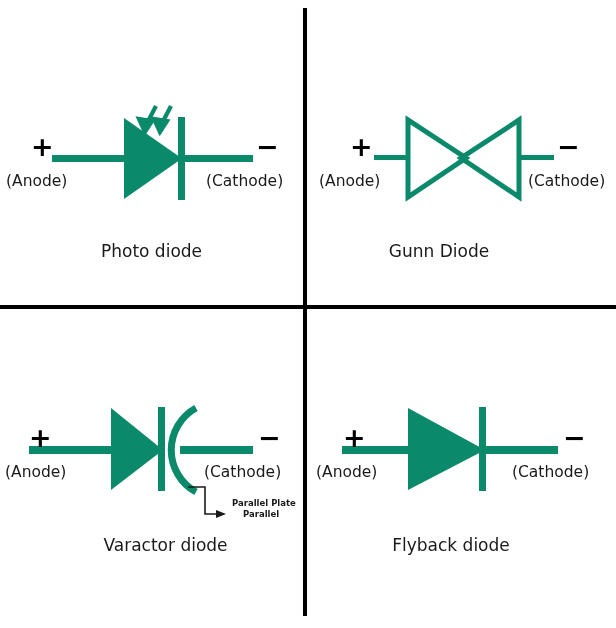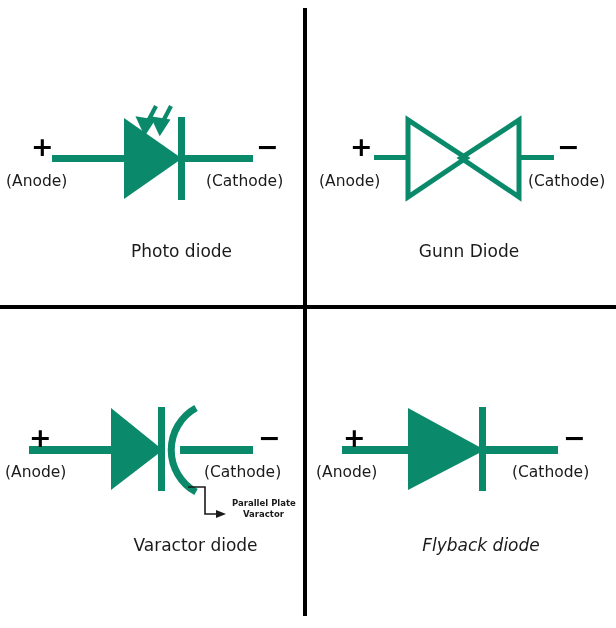--- a/index.html
+++ b/index.html
@@ -80,21 +80,20 @@
     text-align: right;
   }
   .caption {
     position: absolute;
     font-family: "DejaVu Sans", sans-serif;
     font-size: 17px;
     color: #1a1a1a;
     line-height: 1;
     white-space: nowrap;
     text-align: center;
-    margin-left: 30px;
   }
   .annot {
     position: absolute;
     font-family: "DejaVu Sans", sans-serif;
     font-size: 8.5px;
     font-weight: bold;
     color: #1a1a1a;
     line-height: 1.12;
     white-space: nowrap;
   }
@@ -174,21 +173,21 @@
         </g>
         <polygon points="226,205 216,201 216,209" fill="#1a1a1a"></polygon>
       </svg>
 
       <div class="polarity" style="left:29px; top:115px;">+</div>
       <div class="polarity" style="left:258px; top:115px;">−</div>
       <div class="term-label" style="left:5px; top:156px;">(Anode)</div>
       <div class="term-label" style="left:204px; top:156px;">(Cathode)</div>
 
       <div class="annot" style="left:232px; top:190px;">Parallel Plate</div>
-      <div class="annot" style="left:243px; top:201px;">Varactor</div>
+      <div class="annot" style="left:243px; top:201px;">Parallel</div>
 
       <div class="caption" style="left:0px; top:228px; width:331px;">Varactor diode</div>
     </div>
   </div>
 
   <div class="quad q-br">
     <div class="sym-stage">
       <svg class="sym-svg" viewBox="0 0 309 319" preserveAspectRatio="none">
 
         <rect x="35" y="137" width="66" height="8" fill="#0b8a6b"></rect>
@@ -197,20 +196,20 @@
 
         <rect x="172" y="98" width="7" height="84" fill="#0b8a6b"></rect>
 
         <rect x="179" y="137" width="72" height="8" fill="#0b8a6b"></rect>
       </svg>
 
       <div class="polarity" style="left:36px; top:115px;">+</div>
       <div class="polarity" style="left:256px; top:115px;">−</div>
       <div class="term-label" style="left:9px; top:156px;">(Anode)</div>
       <div class="term-label" style="left:205px; top:156px;">(Cathode)</div>
-      <div class="caption" style="left:0px; top:228px; width:288px;font-style:italic;">Flyback diode</div>
+      <div class="caption" style="left:0px; top:228px; width:288px;">Flyback diode</div>
     </div>
   </div>
 
   <div class="divider-v"></div>
   <div class="divider-h"></div>
 
 </div>
 
 </body></html>

